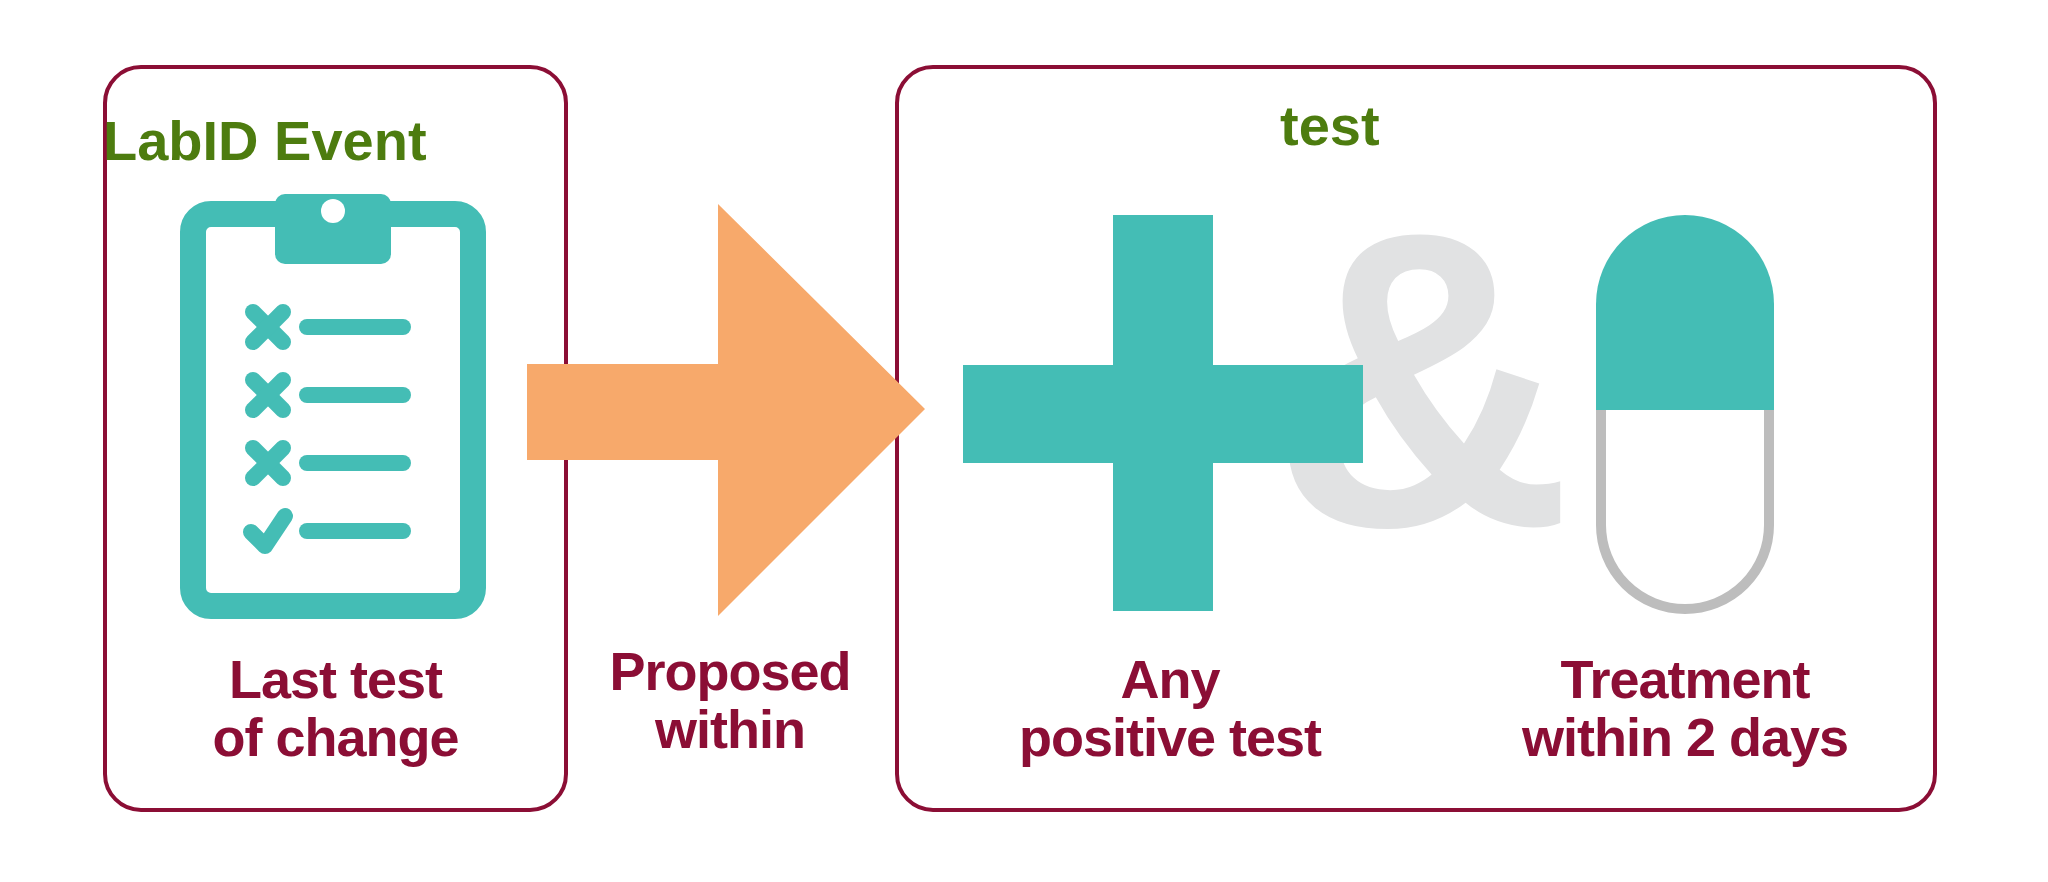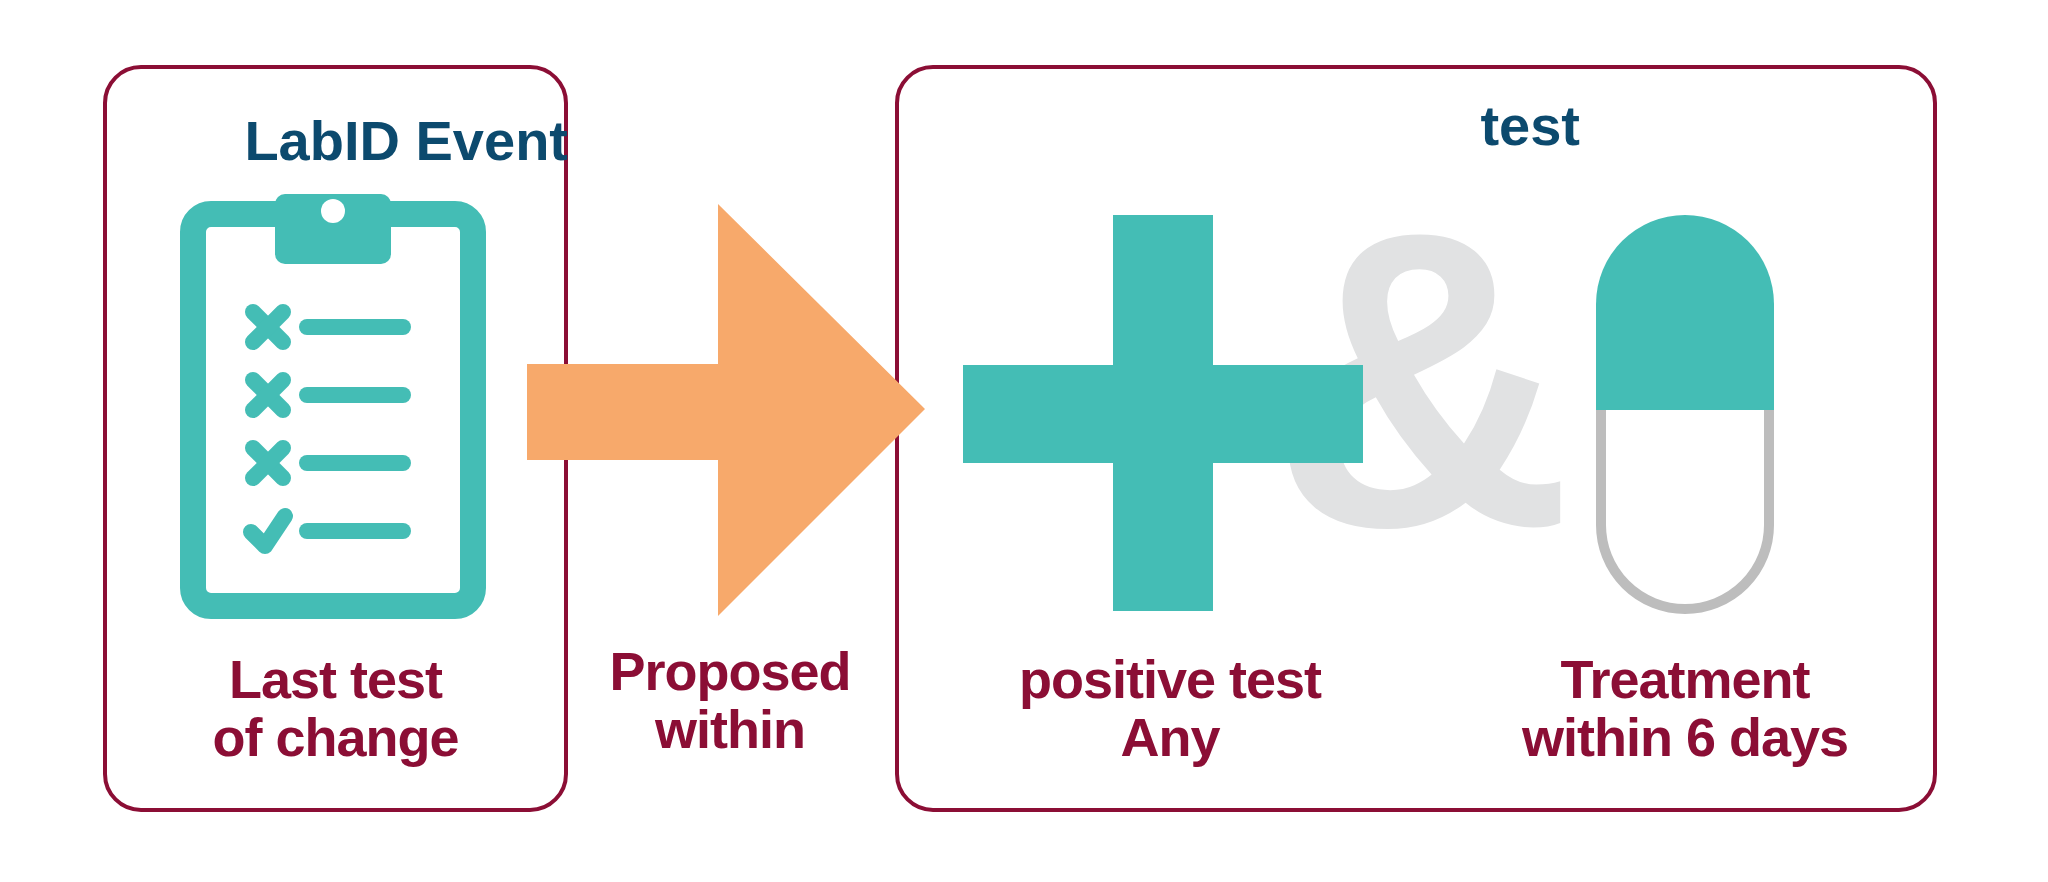--- a/index.html
+++ b/index.html
@@ -1,20 +1,20 @@
 <!DOCTYPE html>
 <html><head>
 <meta charset="utf-8">
 <style>
   html, body { margin: 0; padding: 0; background: #ffffff; }
   body { width: 2048px; height: 882px; position: relative; overflow: hidden; font-family: "Liberation Sans", sans-serif; }
   .box { position: absolute; border: 4px solid #8B0E35; border-radius: 38px; box-sizing: border-box; background: #fff; }
   #left-box { left: 103px; top: 65px; width: 465px; height: 747px; }
   #right-box { left: 895px; top: 65px; width: 1042px; height: 747px; }
-  .title { position: absolute; color: #0c4a6e; font-weight: bold; font-size: 56px; text-align: right; line-height: 1; }
+  .title { position: absolute; color: #4d7c0f; font-weight: bold; font-size: 56px; text-align: left; line-height: 1; }
   .label { position: absolute; color: #8B0E35; font-weight: bold; font-size: 54px; text-align: center; line-height: 58px; letter-spacing: -1px; }
   svg { position: absolute; overflow: visible; }
 </style>
 </head>
 <body>
 
 <div id="left-box" class="box"></div>
 <div class="title" style="left:103px; top:113px; width:465px;">LabID Event</div>
 
 <svg style="left:185px; top:194px;" width="296" height="420" viewBox="0 0 296 420">
@@ -54,26 +54,26 @@
   <rect x="150" y="0" width="100" height="396" fill="#44BDB5"></rect>
   <rect x="0" y="150" width="400" height="98" fill="#44BDB5"></rect>
 </svg>
 
 <svg style="left:1596px; top:215px;" width="178" height="398" viewBox="0 0 178 398">
   <path d="M5,195 L5,310 A84,84 0 0 0 173,310 L173,195" fill="#fff" stroke="#BDBDBD" stroke-width="10"></path>
   <path d="M0,195 L0,89 A89,89 0 0 1 178,89 L178,195 Z" fill="#44BDB5"></path>
 </svg>
 
 <div class="label" style="left:960px; top:650px; width:420px;">
+  <div>Any</div>
   <div>positive test</div>
-  <div>Any</div>
 </div>
 <div class="label" style="left:1470px; top:650px; width:430px;">
   <div>Treatment</div>
-  <div>within 6 days</div>
+  <div>within 2 days</div>
 </div>
 
 <svg style="left:527px; top:204px;" width="400" height="416" viewBox="0 0 400 416">
   <polygon points="0,160 191,160 191,0 398,205 191,412 191,256 0,256" fill="#F7A96B"></polygon>
 </svg>
 <div class="label" style="left:580px; top:642px; width:300px;">
   <div>Proposed</div>
   <div>within</div>
 </div>
 

